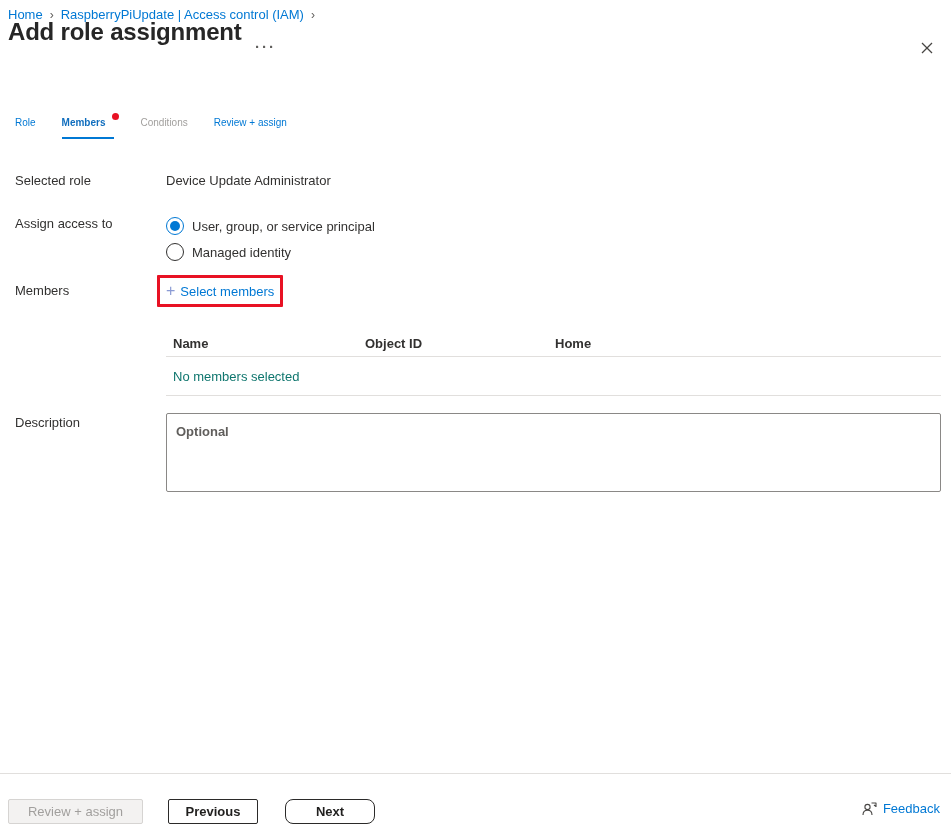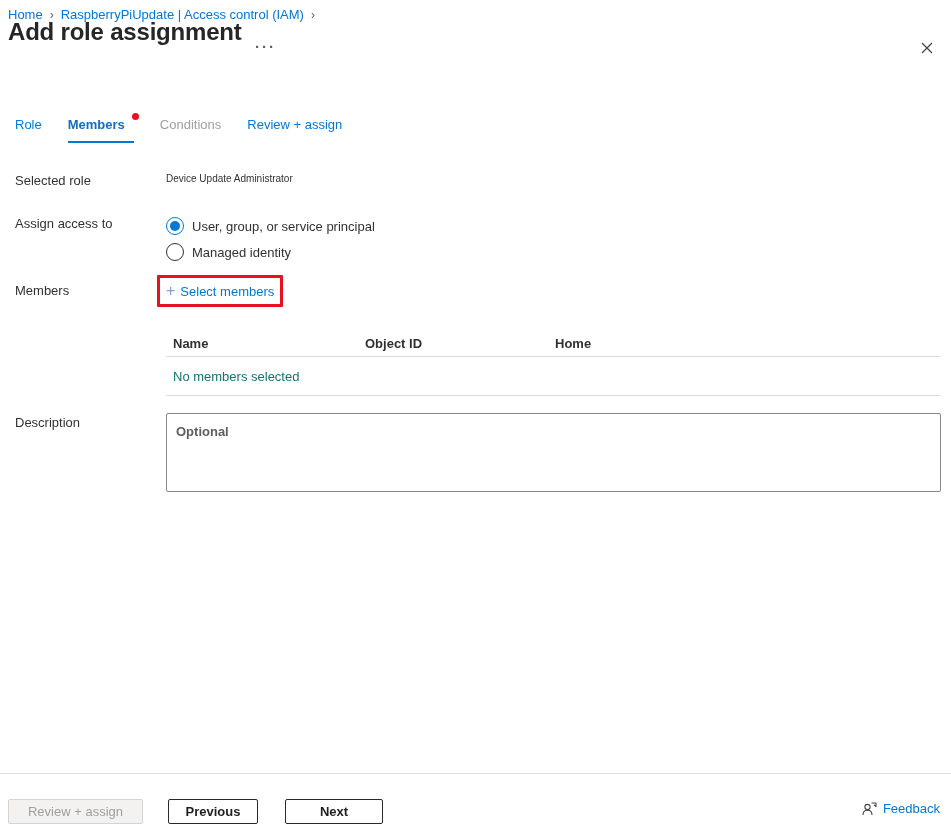--- a/index.html
+++ b/index.html
@@ -12,30 +12,30 @@
   .breadcrumb a { color:#0078d4; text-decoration:none; cursor:pointer; }
   .crumb-sep { color:#605e5c; font-size:12px; margin:0 7px; }
 
   
   .page-title { position:absolute; top:18px; left:8px; font-size:24px; font-weight:700; color:#262626; letter-spacing:-0.2px;text-align:center; }
   .title-ellipsis { position:absolute; top:38px; left:255px; color:#605e5c; font-size:15px; font-weight:700; letter-spacing:2px; cursor:pointer; }
   .close-btn { position:absolute; top:38px; right:14px; width:20px; height:20px; cursor:pointer; display:flex; align-items:center; justify-content:center; }
   .close-btn svg { display:block; }
 
   
-  .tabs { position:absolute; top:117px; left:15px; display:flex; align-items:flex-start; font-size:13px; }
+  .tabs { position:absolute; top:117px; left:15px; display:flex; align-items:flex-start; font-size:10px; }
   .tab { margin-right:26px; padding-bottom:9px; position:relative; cursor:pointer; white-space:nowrap; }
   .tab.link { color:#0078d4; }
   .tab.active { color:#106ebe; font-weight:700; padding-right:9px; border-bottom:2.5px solid #0078d4; cursor:default; }
   .tab.disabled { color:#a19f9d; cursor:default; }
   .tab-dot { position:absolute; top:-4px; right:-5px; width:7px; height:7px; border-radius:50%; background:#e81123; }
 
   
   .lbl { position:absolute; left:15px; font-size:13px; font-weight:400; color:#323130; }
-  .val { position:absolute; left:166px; font-size:10px; color:#323130; }
+  .val { position:absolute; left:166px; font-size:13px; color:#323130; }
 
   
   .radio-group { position:absolute; left:166px; top:213px; }
   .radio-row { display:flex; align-items:center; height:26px; cursor:pointer; }
   .radio { width:18px; height:18px; border-radius:50%; border:1px solid #323130; margin-right:8px;
            display:flex; align-items:center; justify-content:center; background:#fff; flex:0 0 18px; }
   .radio.on { border:1px solid #0078d4; }
   .radio.on .dot { width:10px; height:10px; border-radius:50%; background:#0078d4; }
   .radio-label { font-size:13px; color:#323130; }
 
@@ -59,21 +59,21 @@
                font-family:"Liberation Sans", sans-serif; font-size:13px; color:#323130; padding:10px 9px;font-weight:bold; }
   .desc-area::placeholder { color:#605e5c; opacity:1; }
 
   
   .footer { position:absolute; left:0; bottom:0; width:951px; height:58px; background:#fff; border-top:1px solid #e1dfdd; }
   .btn { position:absolute; top:25px; height:25px; font-family:"Liberation Sans", sans-serif; font-size:13px;
          display:flex; align-items:center; justify-content:center; border-radius:2px; cursor:pointer; background:#fff; }
   .btn-disabled { left:8px; width:135px; background:#f3f2f1; border:1px solid #d6d4d2; color:#a19f9d; cursor:default; }
   .btn-secondary { border:1.5px solid #2b2a29; color:#201f1e; font-weight:700; }
   .btn-previous { left:168px; width:90px; }
-  .btn-next { left:285px; width:98px; }
+  .btn-next { left:285px; width:90px;border-radius:8px; }
   .feedback { position:absolute; top:27px; right:11px; display:flex; align-items:flex-start; cursor:pointer; }
   .feedback-label { color:#0078d4; font-size:13px; margin-left:5px; }
 </style>
 </head>
 <body>
 
 <div class="page">
 
   <div class="breadcrumb">
     <a>Home</a>

